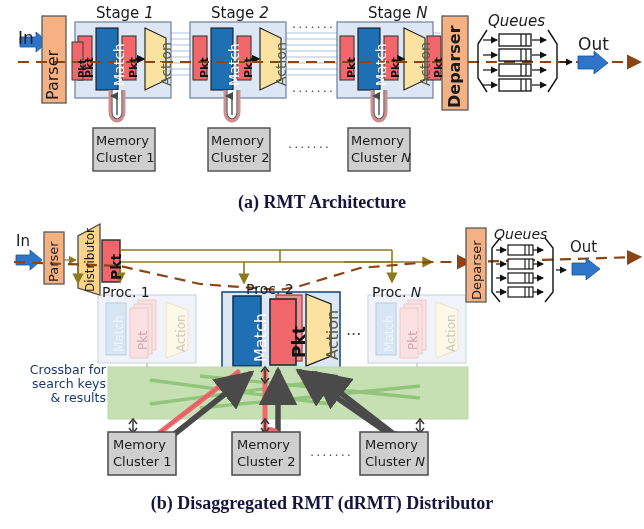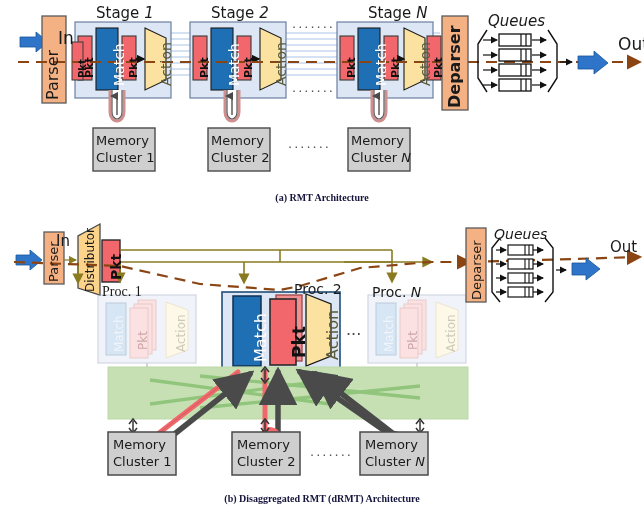--- a/index.html
+++ b/index.html
@@ -6,27 +6,27 @@
   body{
     width:644px;height:529px;position:relative;overflow:hidden;
     font-family:"DejaVu Sans","Liberation Sans",sans-serif;
   }
   #root{position:absolute;left:0;top:0;width:644px;height:529px;}
   svg#canvas{position:absolute;left:0;top:0;width:644px;height:529px;}
 
   
   .lbl{position:absolute;white-space:nowrap;color:#1a1a1a;}
   .lbl-stage{font-size:15px;}
-  .lbl-io{font-size:17px;margin-left:40px;}
+  .lbl-io{font-size:17px;}
   .lbl-q{font-size:15px;font-style:italic;}
   .lbl-proc{font-size:14px;}
   .caption{
     position:absolute;width:644px;text-align:center;
     font-family:"Liberation Serif","DejaVu Serif",serif;
-    font-weight:bold;font-size:10px;color:#14143c;
+    font-weight:bold;font-size:18px;color:#14143c;
   }
   .crossbar-lbl{
     position:absolute;text-align:right;font-size:12.5px;line-height:14px;
     color:#1b3a6b;font-weight:normal;
   }
   .watermark{
     position:absolute;font-size:9px;color:#c9c9c9;letter-spacing:.5px;
   }
   .ital{font-style:italic;}
 </style>
@@ -355,47 +355,52 @@
 <div class="caption" style="top:192px;">(a) RMT Architecture</div>
 
 <div class="lbl lbl-io" style="left:16px;top:232px;font-size:15px;">In</div>
 <div class="lbl lbl-io" style="left:570px;top:238px;font-size:15px;">Out</div>
 
 <div class="lbl" style="left:46px;top:282px;transform:rotate(-90deg);transform-origin:left top;font-size:13px;">Parser</div>
 <div class="lbl" style="left:83px;top:292px;transform:rotate(-90deg);transform-origin:left top;font-size:12px;">Distributor</div>
 <div class="lbl" style="left:469px;top:300px;transform:rotate(-90deg);transform-origin:left top;font-size:13px;">Deparser</div>
 <div class="lbl" style="left:108px;top:280px;transform:rotate(-90deg);transform-origin:left top;font-size:14px;font-weight:bold;color:#111;">Pkt</div>
 
-<div class="lbl lbl-proc" style="left:102px;top:284px;font-family:Liberation Serif, serif;"><span>Proc. </span><span>1</span></div>
-<div class="lbl lbl-proc" style="left:246px;top:281px;margin-left:48px;"><span>Proc. </span><span>2</span></div>
+<div class="lbl lbl-proc" style="left:102px;top:284px;"><span>Proc. </span><span>1</span></div>
+<div class="lbl lbl-proc" style="left:246px;top:281px;"><span>Proc. </span><span>2</span></div>
 <div class="lbl lbl-proc" style="left:372px;top:284px;"><span>Proc. </span><span class="ital">N</span></div>
 
 <div class="lbl" style="left:112px;top:352px;transform:rotate(-90deg);transform-origin:left top;font-size:12px;color:#fff;opacity:.6;">Match</div>
 <div class="lbl" style="left:136px;top:350px;transform:rotate(-90deg);transform-origin:left top;font-size:12px;color:#b08080;opacity:.6;">Pkt</div>
 <div class="lbl" style="left:174px;top:352px;transform:rotate(-90deg);transform-origin:left top;font-size:12px;color:#bba;opacity:.75;">Action</div>
 
 <div class="lbl" style="left:251px;top:362px;transform:rotate(-90deg);transform-origin:left top;font-size:16px;color:#fff;">Match</div>
 <div class="lbl" style="left:289px;top:358px;transform:rotate(-90deg);transform-origin:left top;font-size:17px;font-weight:bold;color:#111;">Pkt</div>
 <div class="lbl" style="left:323px;top:360px;transform:rotate(-90deg);transform-origin:left top;font-size:16px;color:#5a5a3a;">Action</div>
 
 <div class="lbl" style="left:382px;top:352px;transform:rotate(-90deg);transform-origin:left top;font-size:12px;color:#fff;opacity:.6;">Match</div>
 <div class="lbl" style="left:406px;top:350px;transform:rotate(-90deg);transform-origin:left top;font-size:12px;color:#b08080;opacity:.6;">Pkt</div>
 <div class="lbl" style="left:444px;top:352px;transform:rotate(-90deg);transform-origin:left top;font-size:12px;color:#bba;opacity:.75;">Action</div>
 
 <div class="lbl" style="left:346px;top:320px;font-size:16px;color:#444;">...</div>
 
+<div class="crossbar-lbl" style="left:6px;top:363px;width:100px;">
+  <div>Crossbar for</div>
+  <div>search keys</div>
+  <div>&amp; results</div>
+</div>
 
 <div class="lbl" style="left:113px;top:437px;font-size:13px;">Memory</div>
 <div class="lbl" style="left:113px;top:454px;font-size:13px;"><span>Cluster </span><span>1</span></div>
 <div class="lbl" style="left:237px;top:437px;font-size:13px;">Memory</div>
 <div class="lbl" style="left:237px;top:454px;font-size:13px;"><span>Cluster </span><span>2</span></div>
 <div class="lbl" style="left:365px;top:437px;font-size:13px;">Memory</div>
 <div class="lbl" style="left:365px;top:454px;font-size:13px;"><span>Cluster </span><span class="ital">N</span></div>
 
 <div class="lbl" style="left:310px;top:448px;font-size:13px;color:#555;letter-spacing:2px;">·······</div>
 
 <div class="lbl lbl-q" style="left:494px;top:226px;font-size:14px;">Queues</div>
 
-<div class="caption" style="top:493px;">(b) Disaggregated RMT (dRMT) Architecture</div>
+<div class="caption" style="top:493px;">(b) Disaggregated RMT (dRMT) Distributor</div>
 
 <div class="watermark" style="left:560px;top:528px;font-weight:bold;">CSDN @美n</div>
 
 </div>
 
 </body></html>

